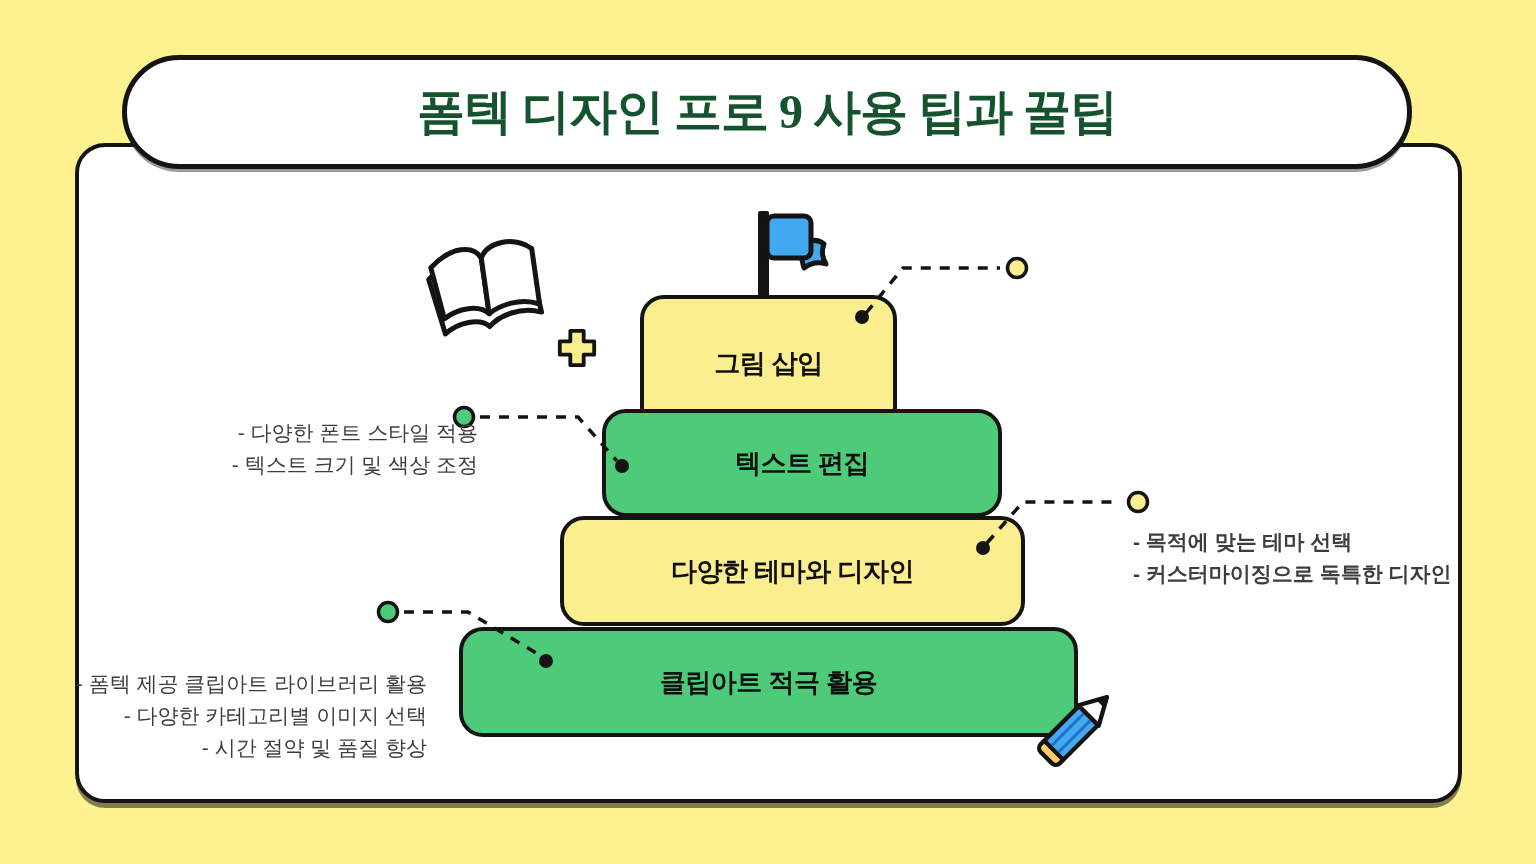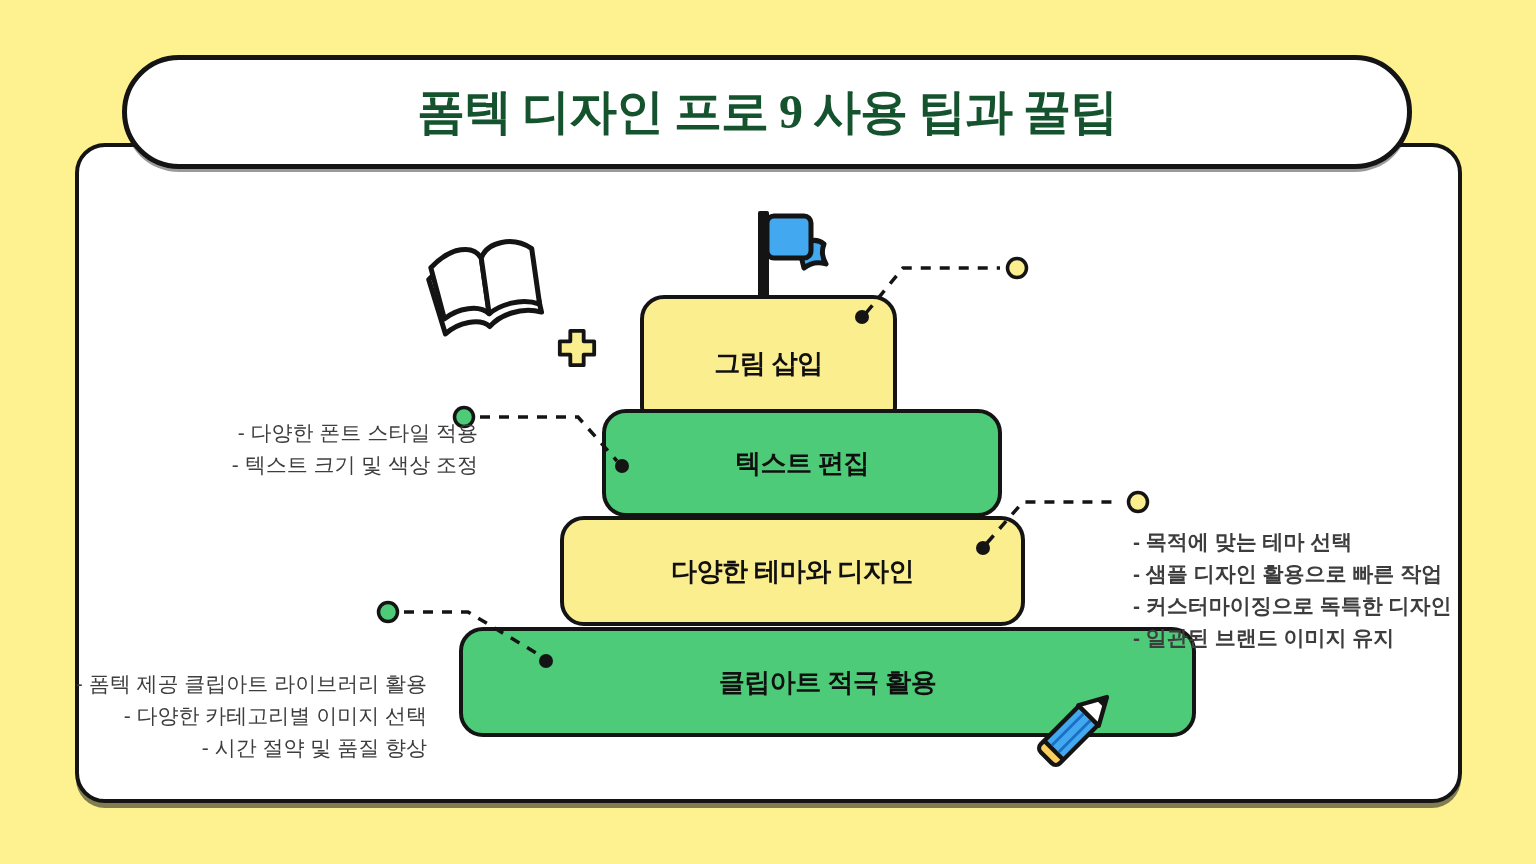--- a/index.html
+++ b/index.html
@@ -43,21 +43,21 @@
   .tier{
     position:absolute;border:4px solid var(--outline);border-radius:24px;
     display:flex;align-items:center;justify-content:center;z-index:4;
   }
   .tier span{font-size:26px;font-weight:800;color:#101010;letter-spacing:-0.5px;white-space:nowrap;}
   .tier.yellow{background:var(--tier_yellow);}
   .tier.green{background:var(--tier_green);}
   .tier1{left:640px;top:295px;width:257px;height:136px;}
   .tier2{left:602px;top:409px;width:400px;height:108px;}
   .tier3{left:520px;top:516px;width:465px;height:110px;margin-left:40px;}
-  .tier4{left:459px;top:627px;width:737px;height:110px;}
+  .tier4{left:459px;top:627px;width:619px;height:110px;}
 
   .notes{
     position:absolute;z-index:5;color:var(--body_text);
     font-size:21px;line-height:32px;white-space:nowrap;
   }
   .notes.right{text-align:left;}
   .notes.left{text-align:right;}
   .notes1{left:1012px;top:290px;}
   .notes2{right:1058px;top:417px;}
   .notes3{left:1133px;top:526px;font-weight:bold;}
@@ -146,23 +146,21 @@
   </div>
 
 
   <div class="notes left notes2">
     <div class="note-line">- 다양한 폰트 스타일 적용</div>
     <div class="note-line">- 텍스트 크기 및 색상 조정</div>
   </div>
 
   <div class="notes right notes3">
     <div class="note-line">- 목적에 맞는 테마 선택</div>
-    <div class="note-line">- 샘플 디자인 활용으로 빠른 작업</div>
     <div class="note-line">- 커스터마이징으로 독특한 디자인</div>
-    <div class="note-line">- 일관된 브랜드 이미지 유지</div>
   </div>
 
   <div class="notes left notes4">
     <div class="note-line">- 폼텍 제공 클립아트 라이브러리 활용</div>
     <div class="note-line">- 다양한 카테고리별 이미지 선택</div>
     <div class="note-line">- 시간 절약 및 품질 향상</div>
   </div>
 
 </div>
 

